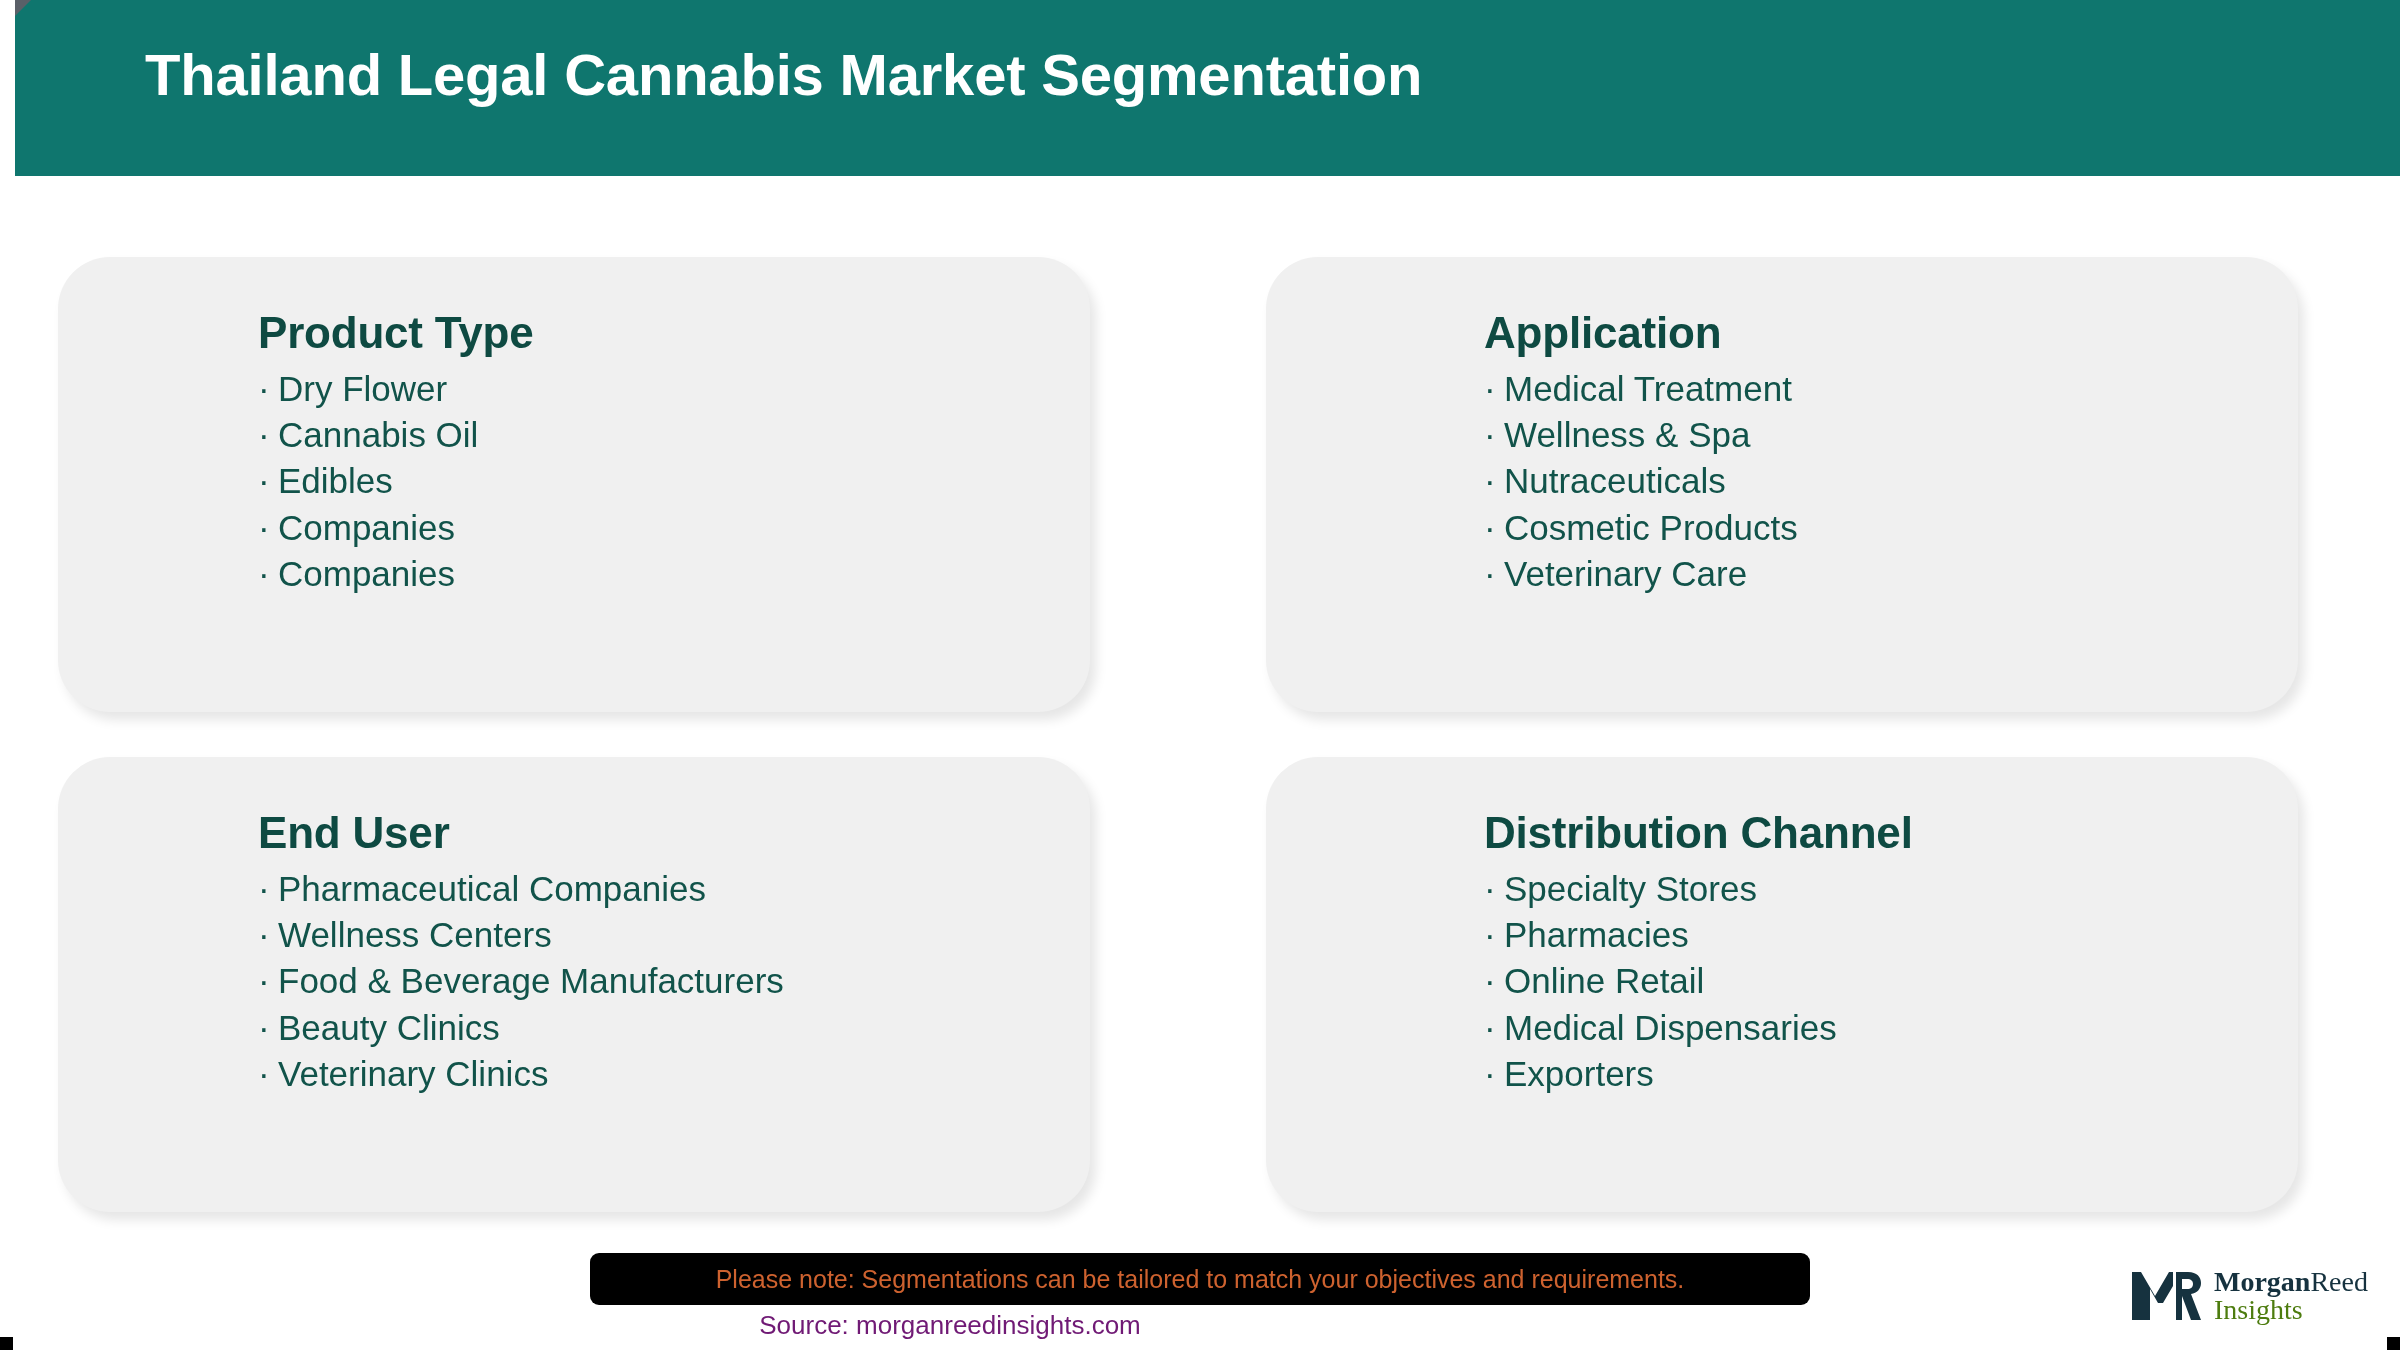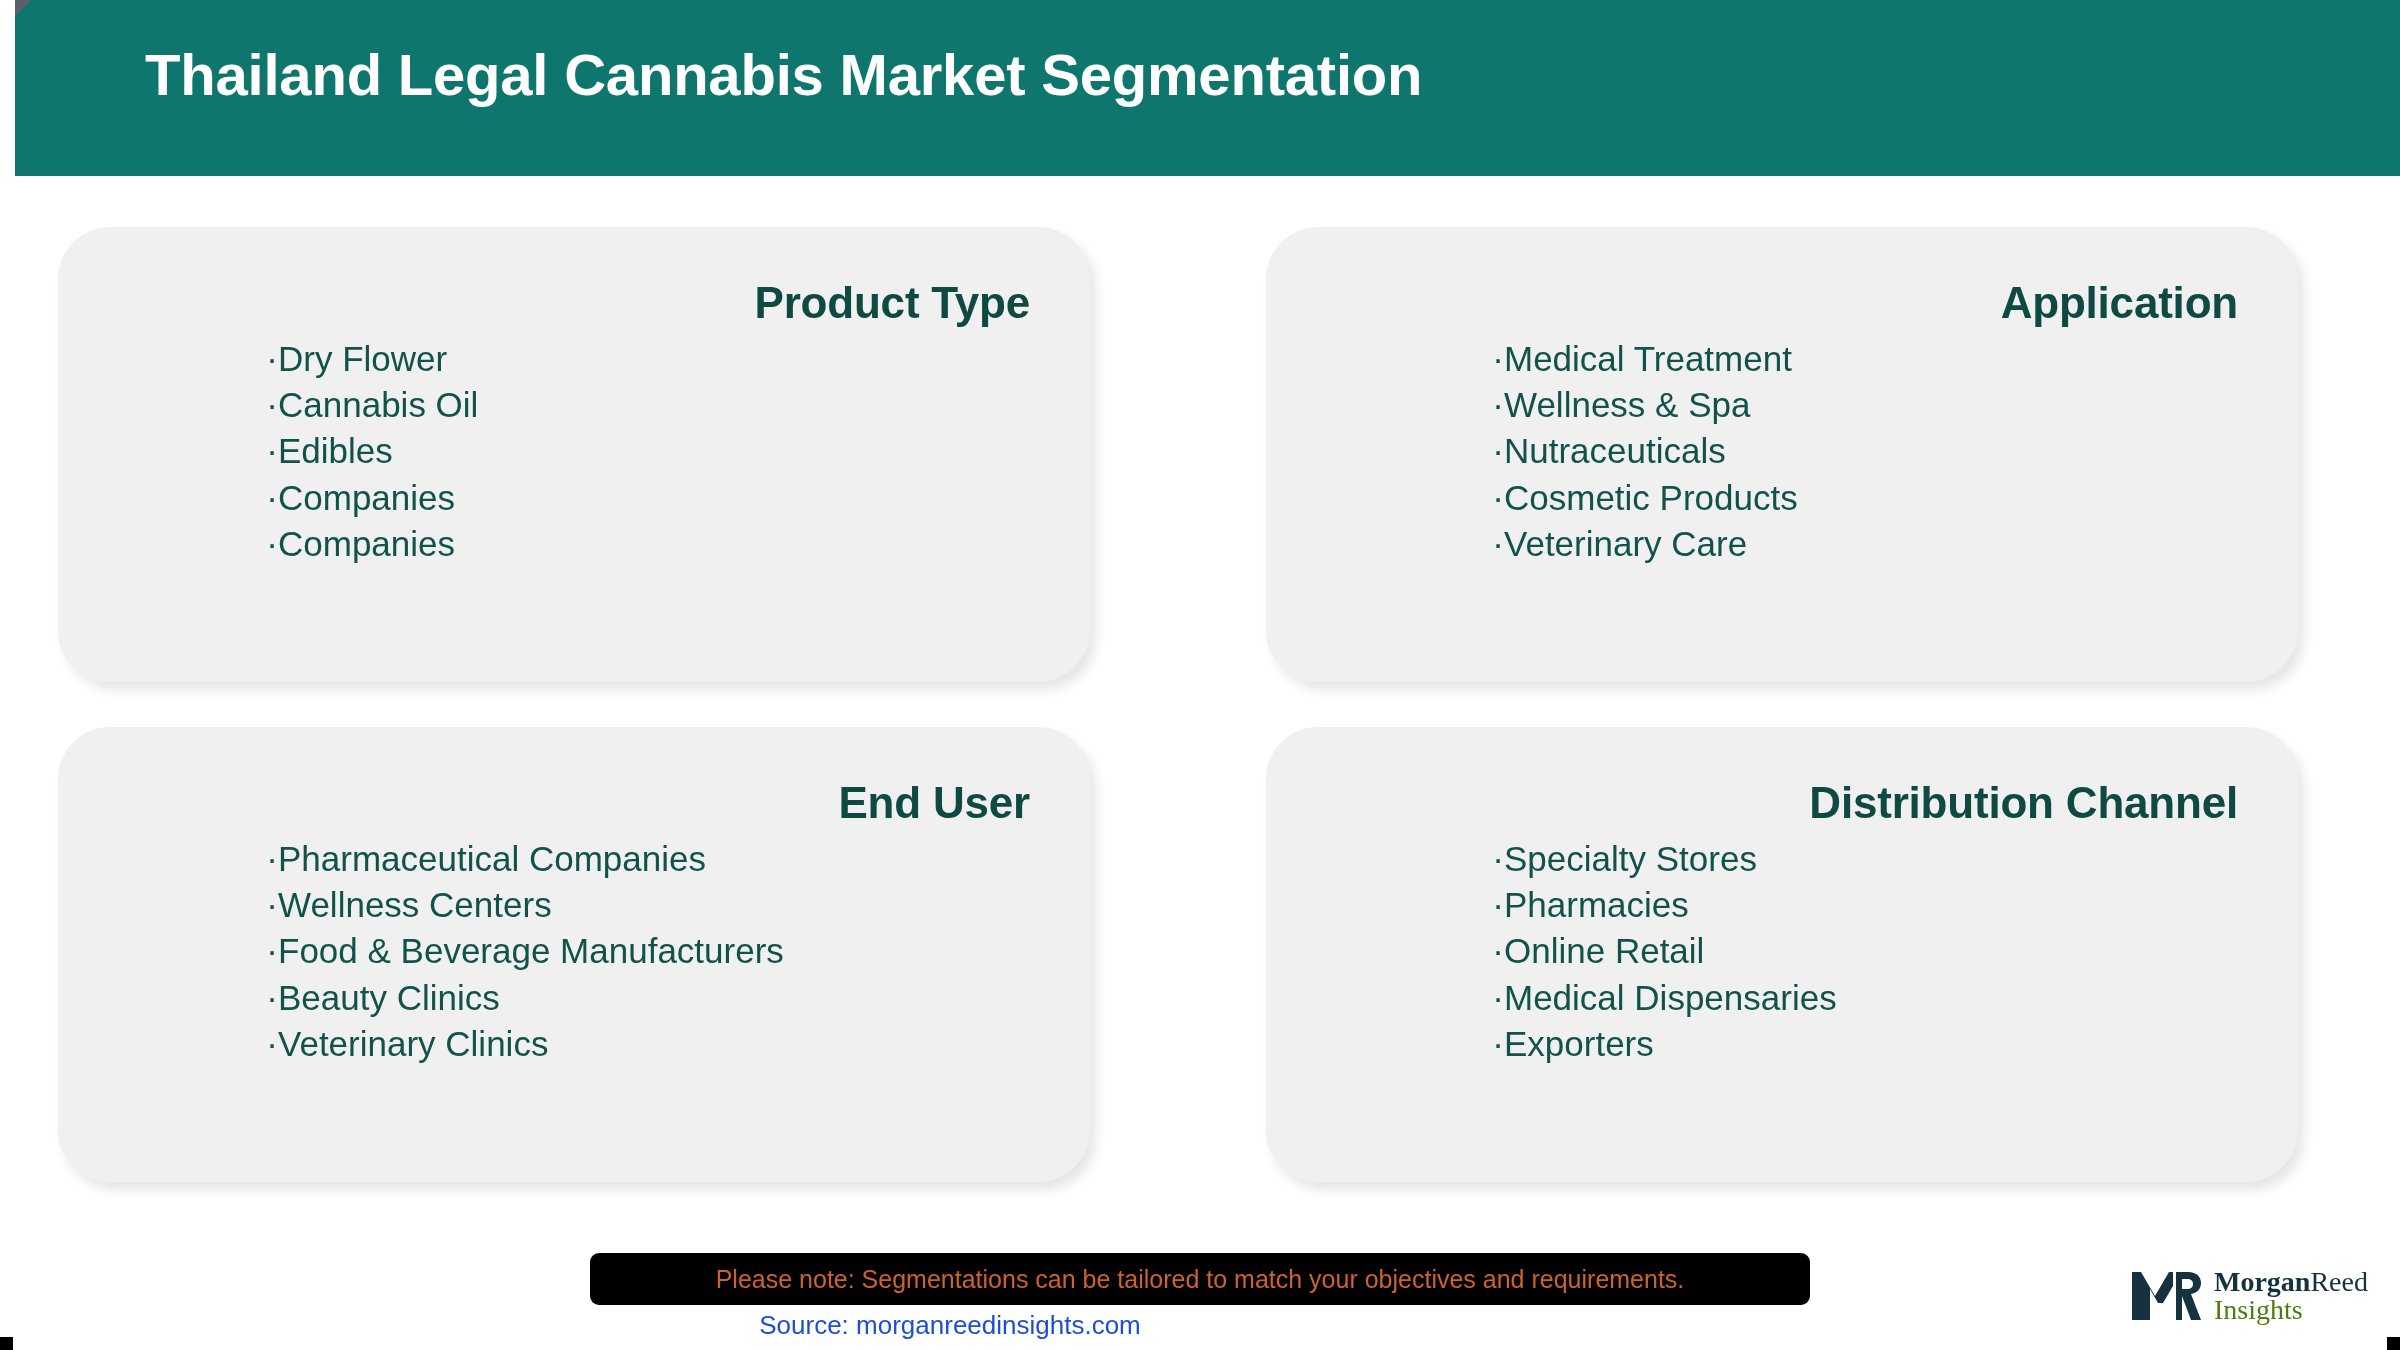--- a/index.html
+++ b/index.html
@@ -51,29 +51,28 @@
     color: #ffffff;
     letter-spacing: -0.2px;
     white-space: nowrap;
     line-height: 1.15;
   }
 
   
   .cards {
     position: absolute;
     left: 58px;
-    top: 227px;
+    top: 257px;
     width: 2284px;
     height: 955px;
     display: grid;
     grid-template-columns: 1032px 1032px;
     grid-template-rows: 455px 455px;
     column-gap: 176px;
     row-gap: 45px;
-    text-align: right;
   }
   .card {
     background: #F0F0F0;
     border-radius: 52px;
     box-shadow: 6px 8px 12px rgba(0,0,0,0.10);
     position: relative;
     box-sizing: border-box;
     padding: 48px 60px 40px 200px;
   }
   .card.card-right {
@@ -129,21 +128,21 @@
     white-space: nowrap;
     line-height: 1;
   }
   .source-text {
     position: absolute;
     left: 0;
     top: 1312px;
     width: 2400px;
     text-align: center;
     font-size: 26px;
-    color: #1d4ed8;
+    color: #701a75;
     line-height: 1;
   }
   .source-inner {
     position: relative;
     left: -250px;
   }
 
   
   .logo {
     position: absolute;

